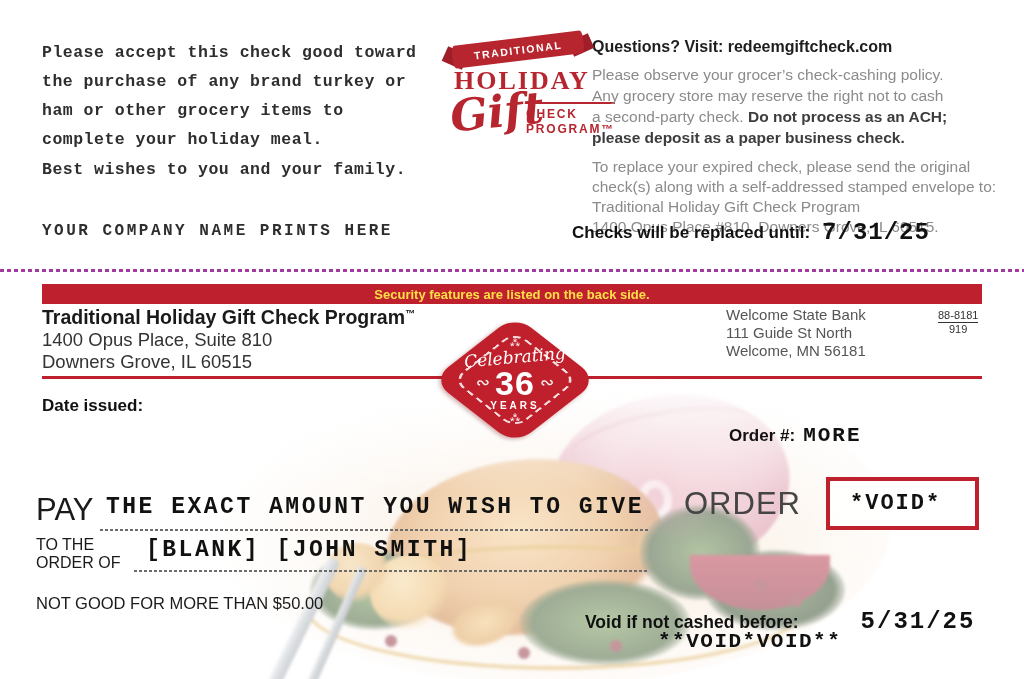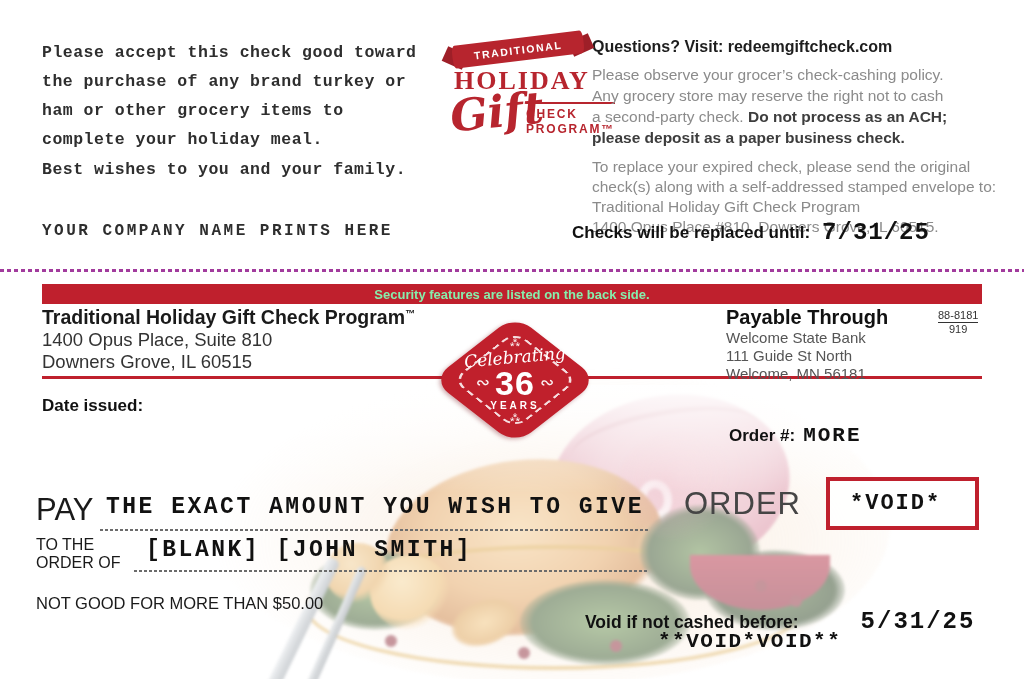--- a/index.html
+++ b/index.html
@@ -48,21 +48,21 @@
   .replaced-date { font-family:"Liberation Mono", monospace; font-weight:bold;
     color:#111; font-size:24px; margin-left:12px; letter-spacing:1px;}
 
   
   .perf { position:absolute; left:0; top:269px; width:1024px; height:3px;
     background:repeating-linear-gradient(90deg,#a23b9d 0 4px, rgba(255,255,255,0) 4px 7px);}
 
   
   .sec-bar { position:absolute; left:42px; top:284px; width:940px; height:20px;
     background:#bf202d; display:flex; align-items:center; justify-content:center; z-index:3;}
-  .sec-bar span { color:#86efac; font-weight:bold; font-size:13px; }
+  .sec-bar span { color:#fde047; font-weight:bold; font-size:13px; }
 
   .issuer { position:absolute; left:42px; top:306px; z-index:3;}
   .issuer-name { font-weight:bold; color:#1a1a1a; font-size:19.5px; }
   .issuer-name sup { font-size:10px; }
   .issuer-line { color:#333; font-size:18.5px; line-height:22px; }
 
   .payable { position:absolute; left:726px; top:306px; z-index:3;}
   .payable-label { font-weight:bold; color:#111; font-size:20px; }
   .payable-line { color:#555; font-size:15px; line-height:18px; }
 
@@ -246,21 +246,20 @@
     <span>Security features are listed on the back side.</span>
   </div>
 
   <div class="issuer">
     <div class="issuer-name"><span>Traditional Holiday Gift Check Program</span><sup>™</sup></div>
     <div class="issuer-line">1400 Opus Place, Suite 810</div>
     <div class="issuer-line">Downers Grove, IL 60515</div>
   </div>
 
   <div class="payable">
-    <div class="payable-label">Payable Through</div>
     <div class="payable-line">Welcome State Bank</div>
     <div class="payable-line">111 Guide St North</div>
     <div class="payable-line">Welcome, MN 56181</div>
   </div>
 
   <div class="fraction">
     <div><span class="top">88-8181</span></div>
     <div class="bot">919</div>
   </div>
 

